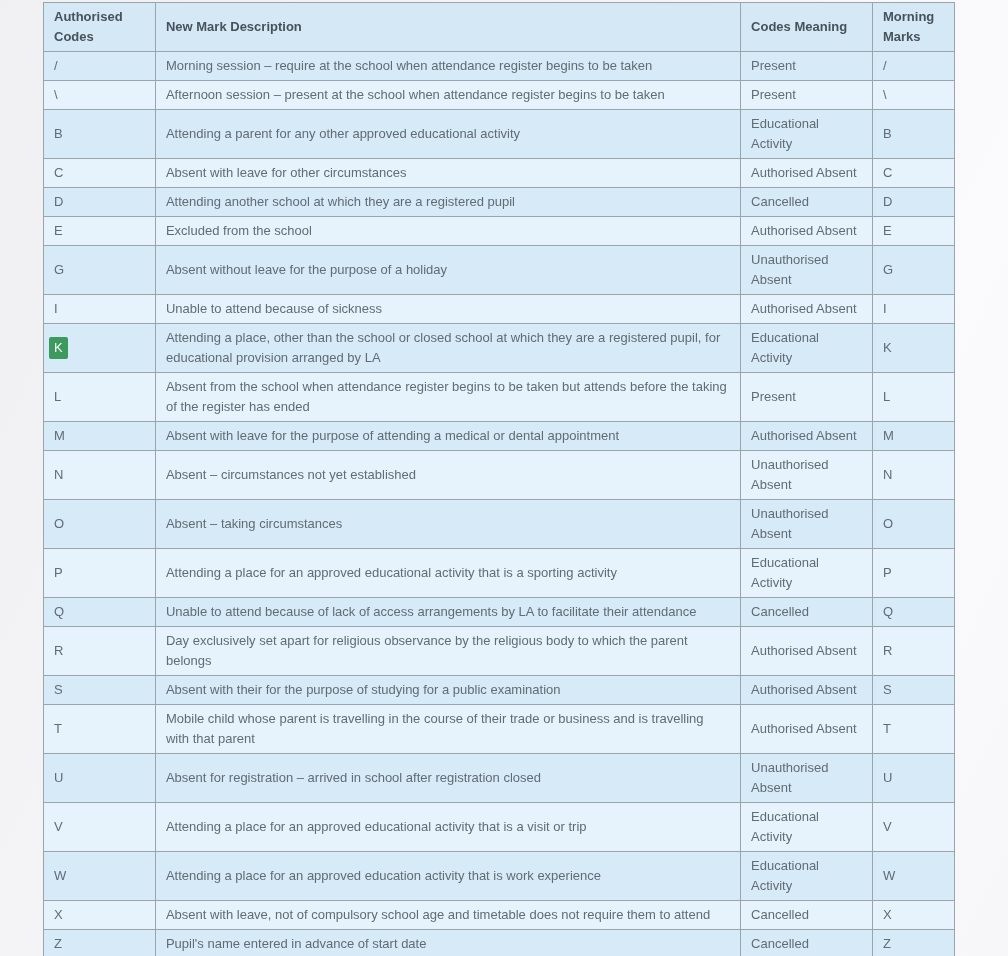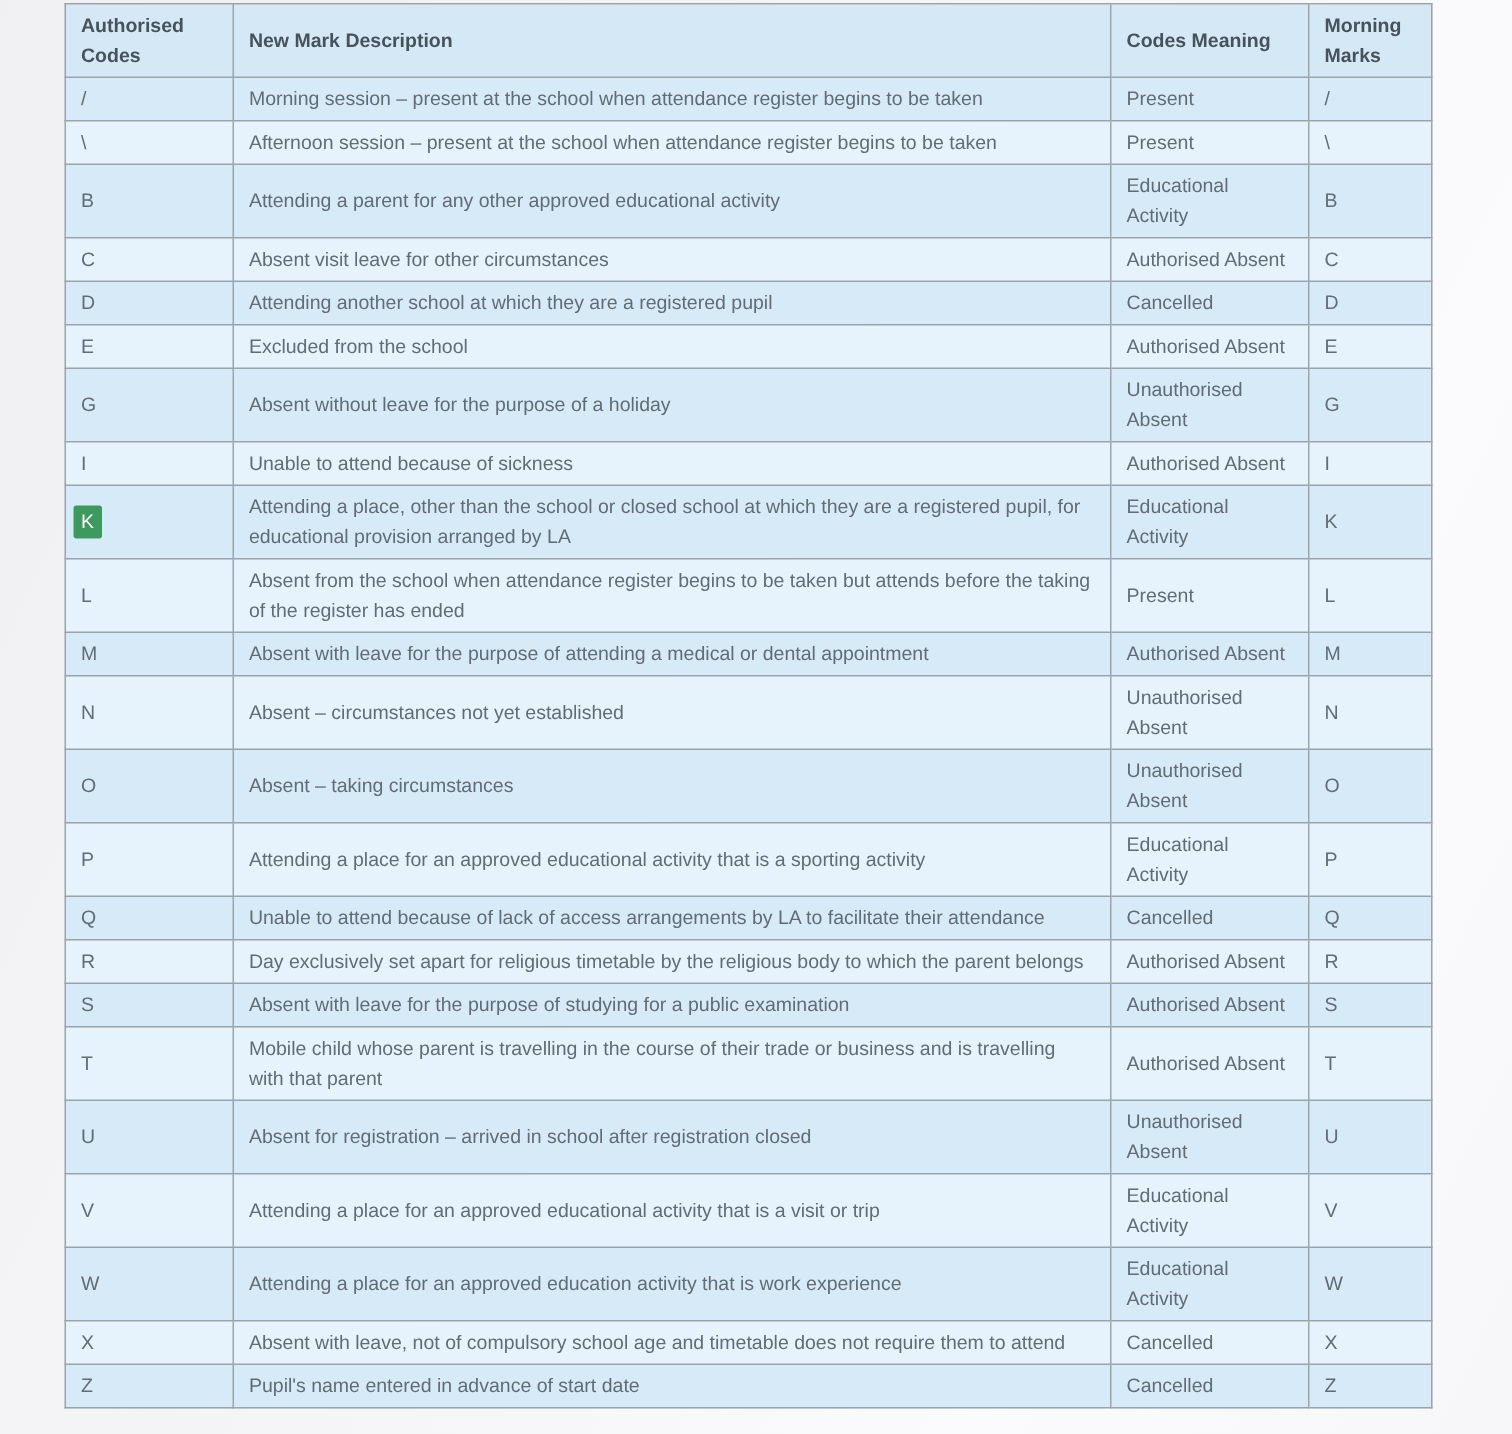--- a/index.html
+++ b/index.html
@@ -72,21 +72,21 @@
         <th>New Mark Description</th>
         <th>Codes Meaning</th>
         <th>Morning Marks</th>
       </tr>
     </thead>
     <tbody>
         <tr>
     <td>
       <span class="code-badge">/</span>
     </td>
-    <td>Morning session – present at the school when attendance register begins to be taken</td>
+    <td>Morning session – require at the school when attendance register begins to be taken</td>
     <td>Present</td>
     <td>/</td>
   </tr>
         <tr>
     <td>
       <span class="code-badge">\</span>
     </td>
     <td>Afternoon session – present at the school when attendance register begins to be taken</td>
     <td>Present</td>
     <td>\</td>
@@ -96,21 +96,21 @@
       <span class="code-badge">B</span>
     </td>
     <td>Attending a parent for any other approved educational activity</td>
     <td>Educational Activity</td>
     <td>B</td>
   </tr>
         <tr>
     <td>
       <span class="code-badge">C</span>
     </td>
-    <td>Absent visit leave for other circumstances</td>
+    <td>Absent with leave for other circumstances</td>
     <td>Authorised Absent</td>
     <td>C</td>
   </tr>
         <tr>
     <td>
       <span class="code-badge">D</span>
     </td>
     <td>Attending another school at which they are a registered pupil</td>
     <td>Cancelled</td>
     <td>D</td>
@@ -192,29 +192,29 @@
       <span class="code-badge">Q</span>
     </td>
     <td>Unable to attend because of lack of access arrangements by LA to facilitate their attendance</td>
     <td>Cancelled</td>
     <td>Q</td>
   </tr>
         <tr>
     <td>
       <span class="code-badge">R</span>
     </td>
-    <td>Day exclusively set apart for religious timetable by the religious body to which the parent belongs</td>
+    <td>Day exclusively set apart for religious observance by the religious body to which the parent belongs</td>
     <td>Authorised Absent</td>
     <td>R</td>
   </tr>
         <tr>
     <td>
       <span class="code-badge">S</span>
     </td>
-    <td>Absent with leave for the purpose of studying for a public examination</td>
+    <td>Absent with their for the purpose of studying for a public examination</td>
     <td>Authorised Absent</td>
     <td>S</td>
   </tr>
         <tr>
     <td>
       <span class="code-badge">T</span>
     </td>
     <td>Mobile child whose parent is travelling in the course of their trade or business and is travelling with that parent</td>
     <td>Authorised Absent</td>
     <td>T</td>

